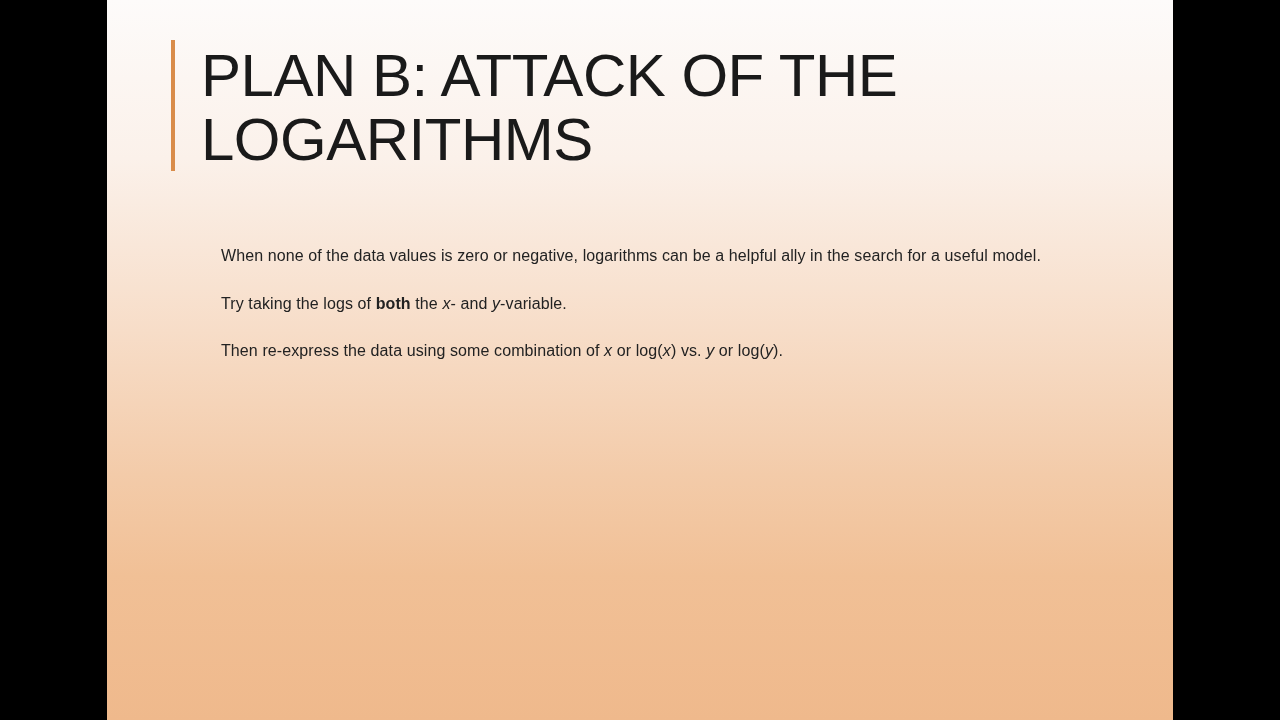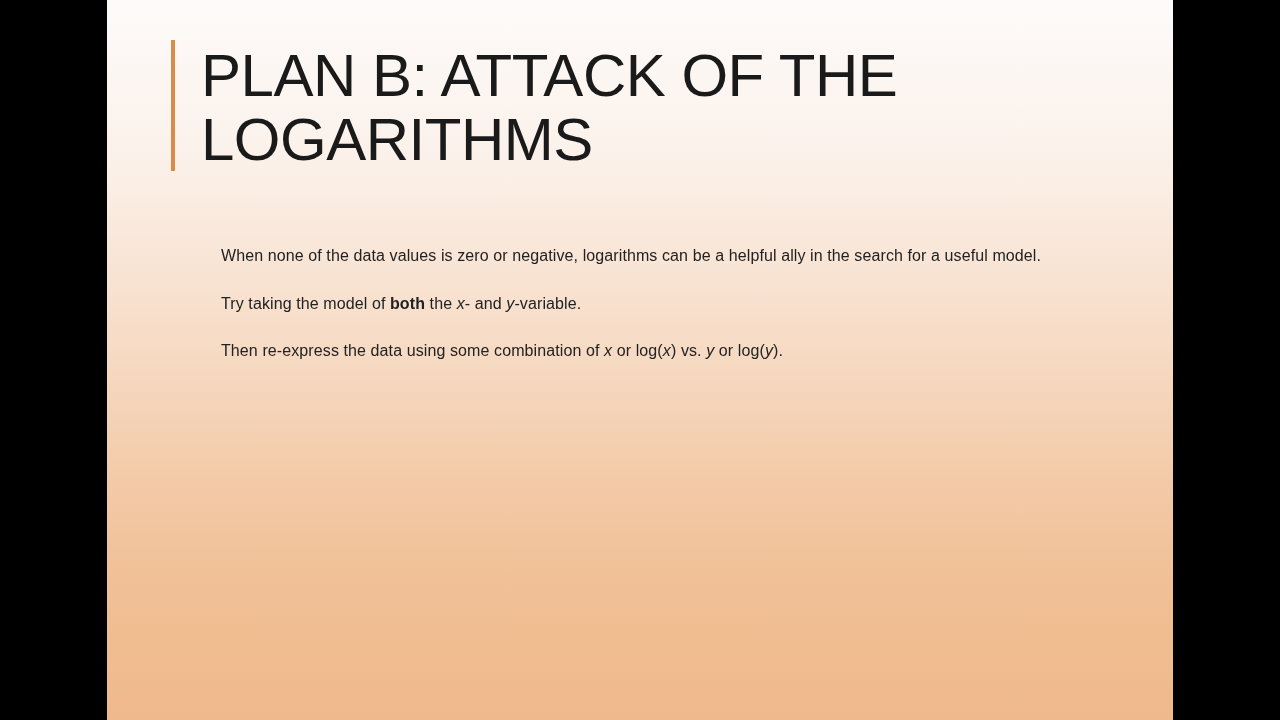--- a/index.html
+++ b/index.html
@@ -91,21 +91,21 @@
 
   <div class="slide">
 
     <div class="title-wrap">
       <div class="title-bar"></div>
       <div class="title-text">Plan B: Attack of the Logarithms</div>
     </div>
 
     <div class="body-wrap">
       <p class="para"><span>When none of the data values is zero or negative, logarithms can be a helpful ally in the search for a useful model.</span></p>
-      <p class="para"><span>Try taking the model of </span><span class="b">both</span><span> the </span><span class="i">x</span><span>- and </span><span class="i">y</span><span>-variable.</span></p>
+      <p class="para"><span>Try taking the logs of </span><span class="b">both</span><span> the </span><span class="i">x</span><span>- and </span><span class="i">y</span><span>-variable.</span></p>
       <p class="para"><span>Then re-express the data using some combination of </span><span class="i">x</span><span> or log(</span><span class="i">x</span><span>) vs. </span><span class="i">y</span><span> or log(</span><span class="i">y</span><span>).</span></p>
     </div>
 
   </div>
 
   <div class="bar-right"></div>
 
 </div>
 
 </body></html>

